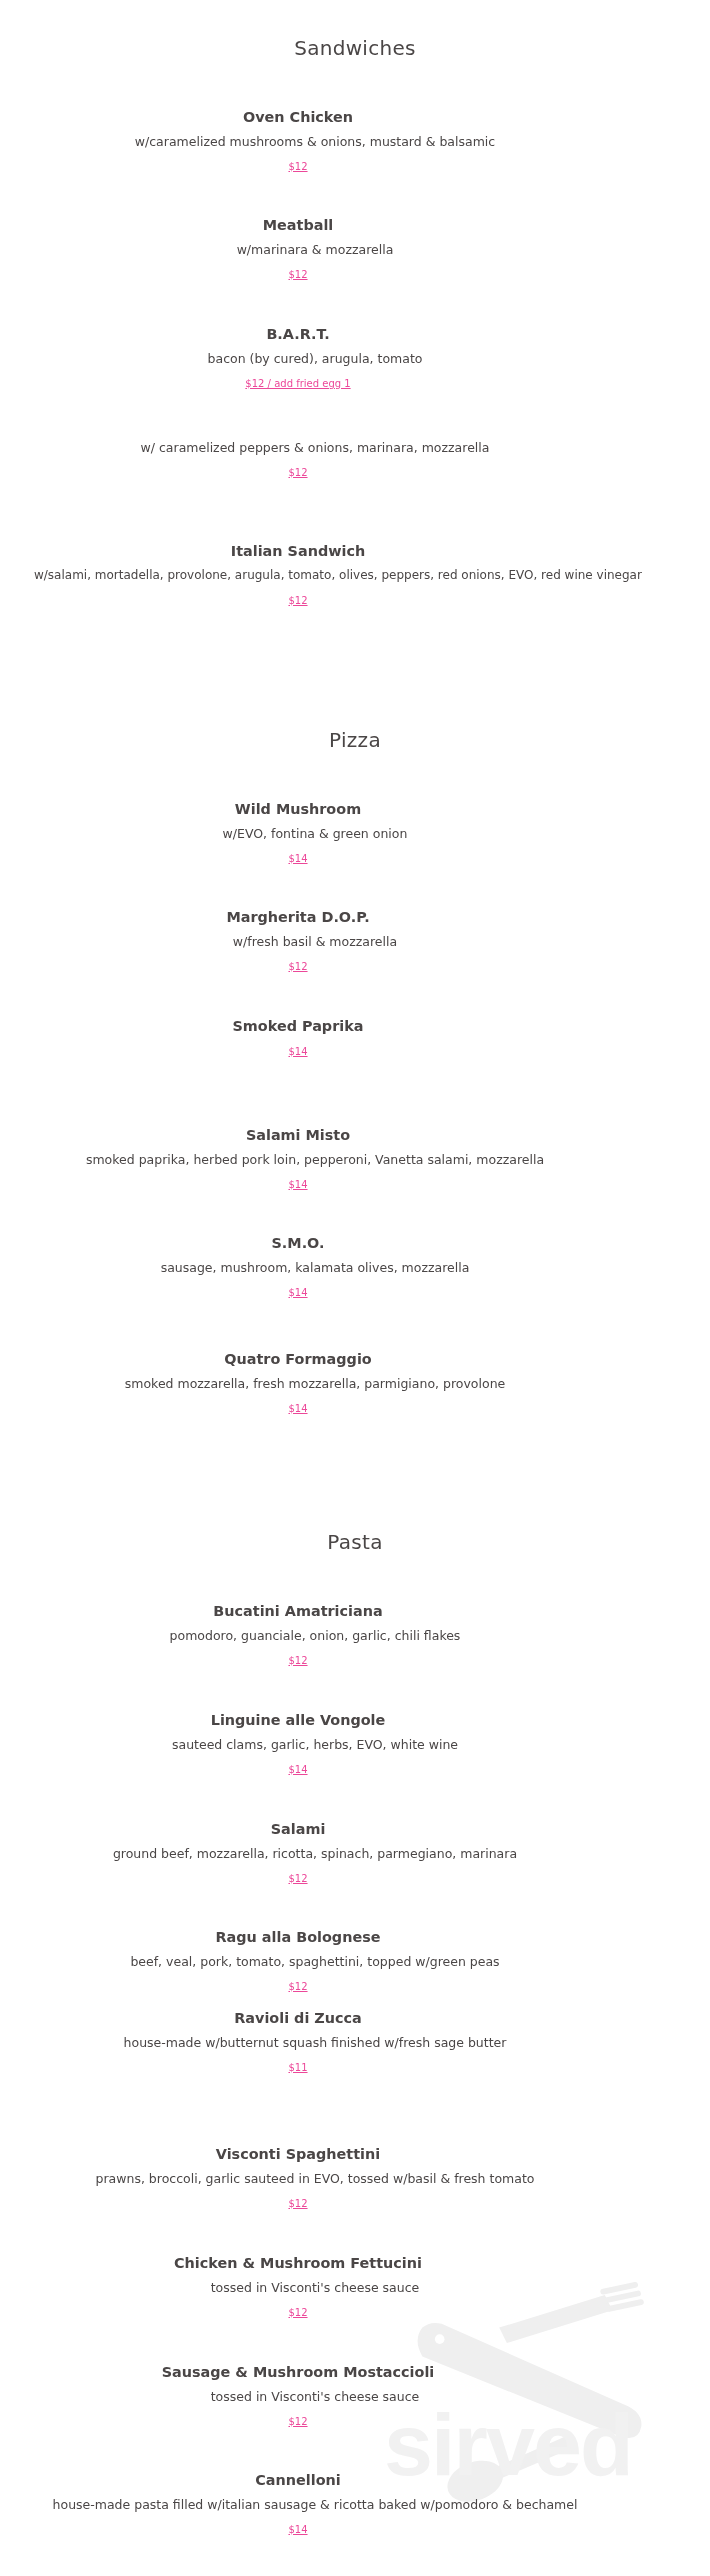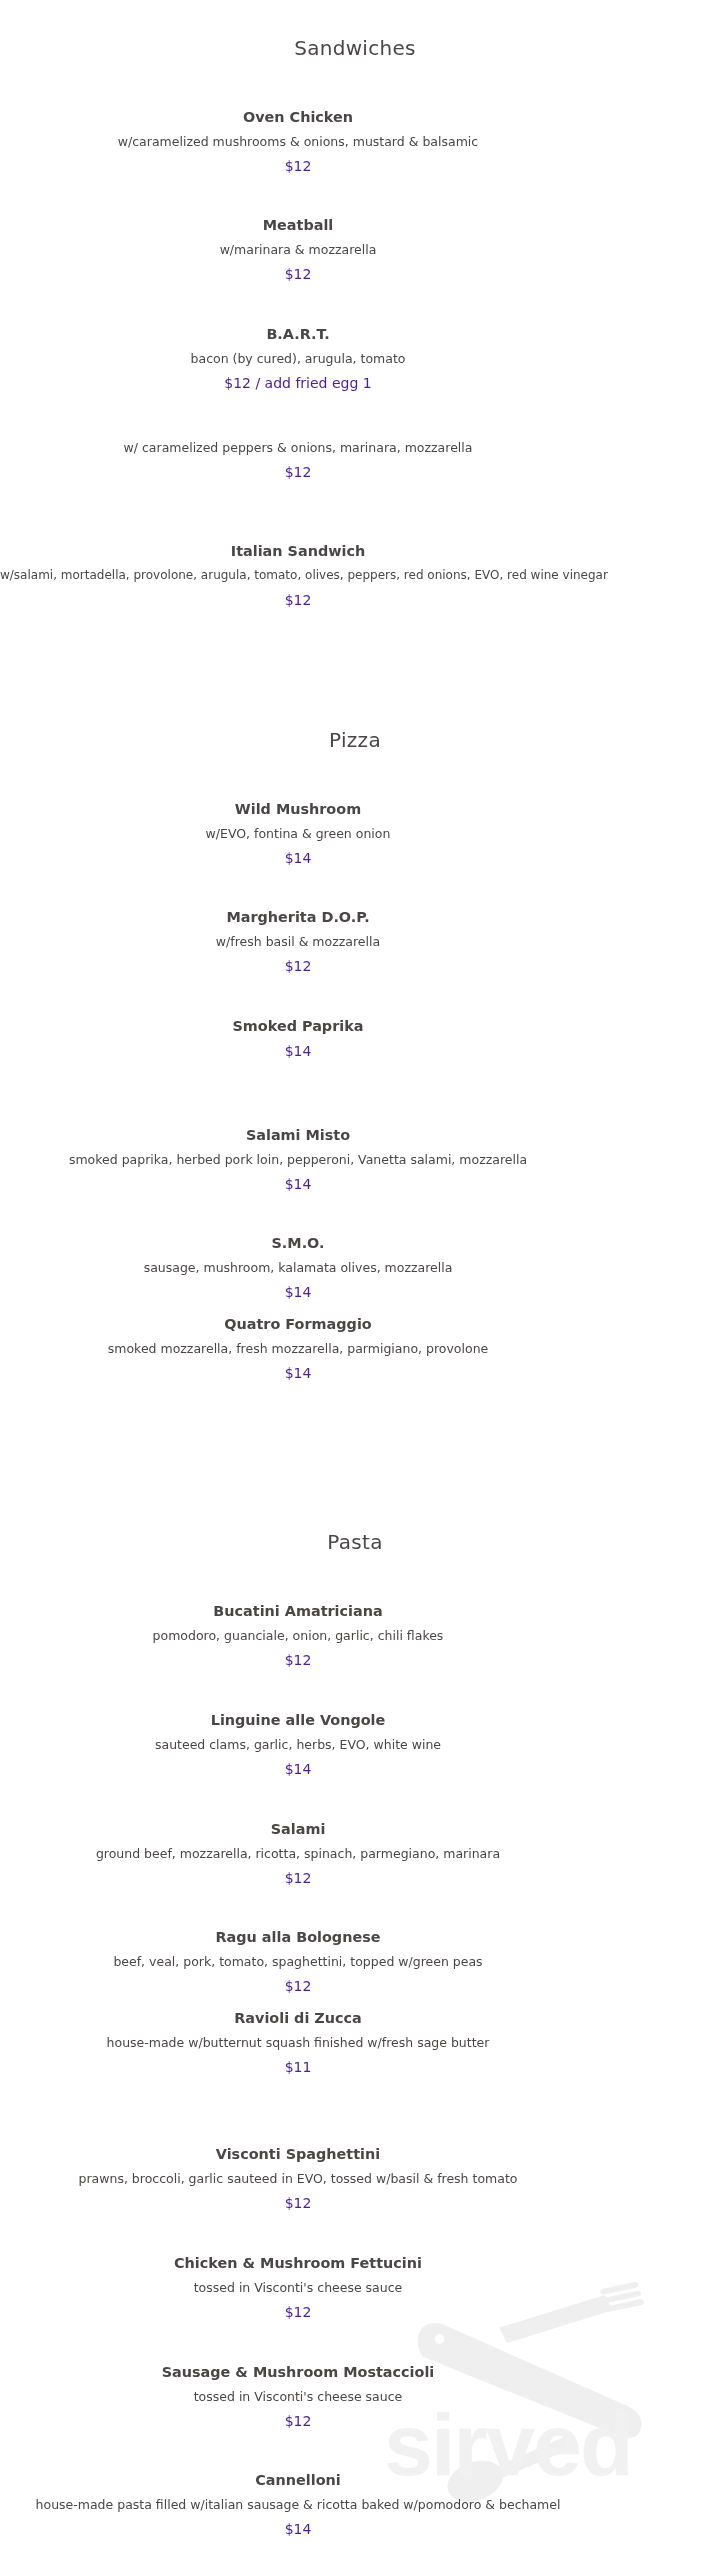--- a/index.html
+++ b/index.html
@@ -48,27 +48,29 @@
       height: 19px;
       color: #4a4646;
     }
     .item-desc {
       font-size: 12.5px;
       line-height: 19px;
       height: 19px;
       margin-top: 4.8px;
       color: #4a4646;
       white-space: nowrap;
+      padding-left: 34px;
     }
     .item-price {
-      font-size: 14px;
+      font-size: 10px;
       line-height: 19px;
       height: 19px;
       margin-top: 5.8px;
-      color: #4c1d95;
+      color: #ec4899;
+      text-decoration: underline;
     }
     .watermark {
       position: absolute;
       z-index: 1;
       left: 384px;
       top: 2268px;
       width: 288px;
       height: 269px;
       pointer-events: none;
     }
@@ -156,21 +158,21 @@
   <div class="item" style="top:1126px;">
     <div class="item-name">Salami Misto</div>
     <div class="item-desc">smoked paprika, herbed pork loin, pepperoni, Vanetta salami, mozzarella</div>
     <div class="item-price">$14</div>
   </div>
   <div class="item" style="top:1234px;">
     <div class="item-name">S.M.O.</div>
     <div class="item-desc">sausage, mushroom, kalamata olives, mozzarella</div>
     <div class="item-price">$14</div>
   </div>
-  <div class="item" style="top:1315px;text-align:center;">
+  <div class="item" style="top:1350px;text-align:center;">
     <div class="item-name">Quatro Formaggio</div>
     <div class="item-desc">smoked mozzarella, fresh mozzarella, parmigiano, provolone</div>
     <div class="item-price">$14</div>
   </div>
 
   <div class="section" style="top:1528px;">
     <h2 class="section-title">Pasta</h2>
   </div>
   <div class="item" style="top:1602px;">
     <div class="item-name">Bucatini Amatriciana</div>

